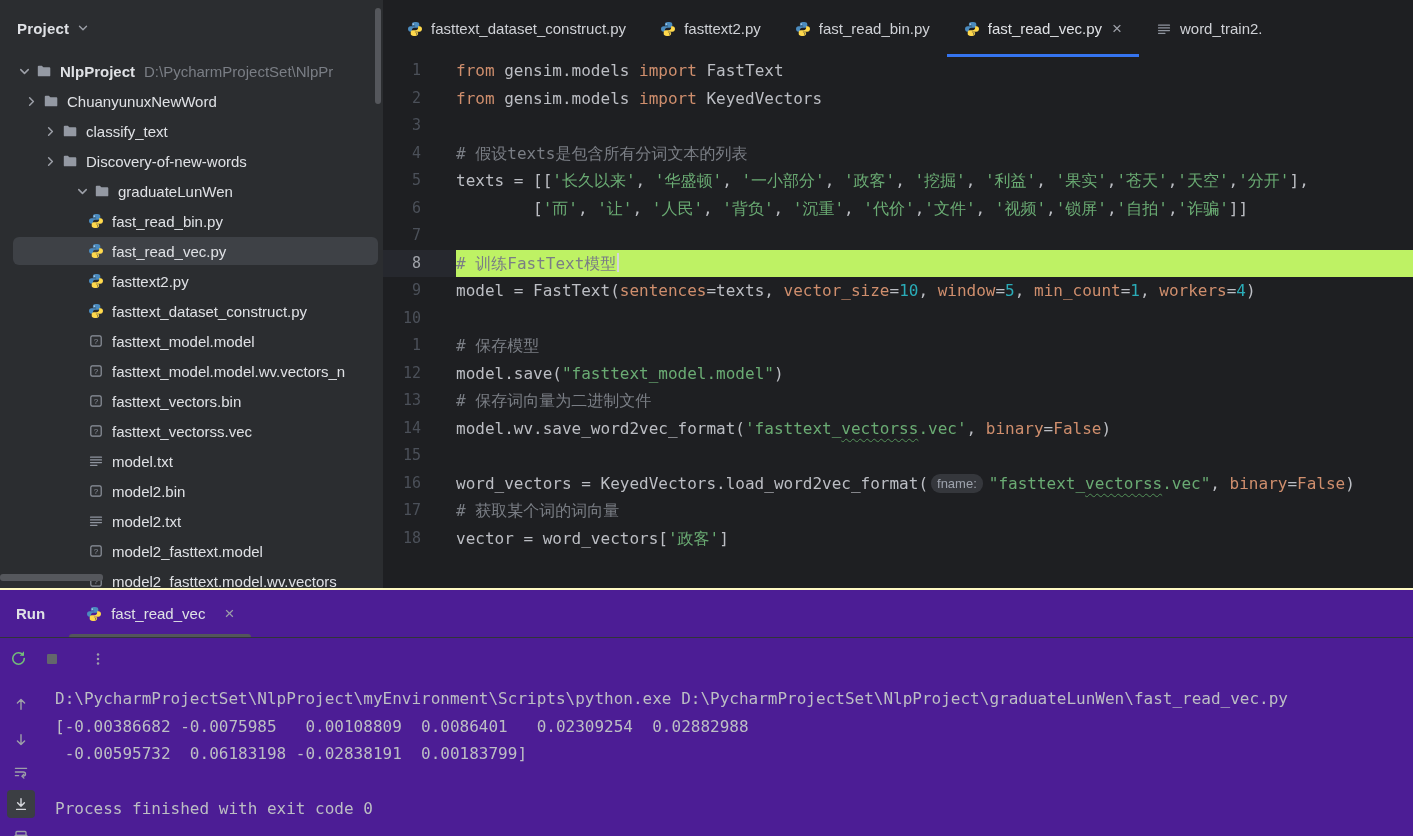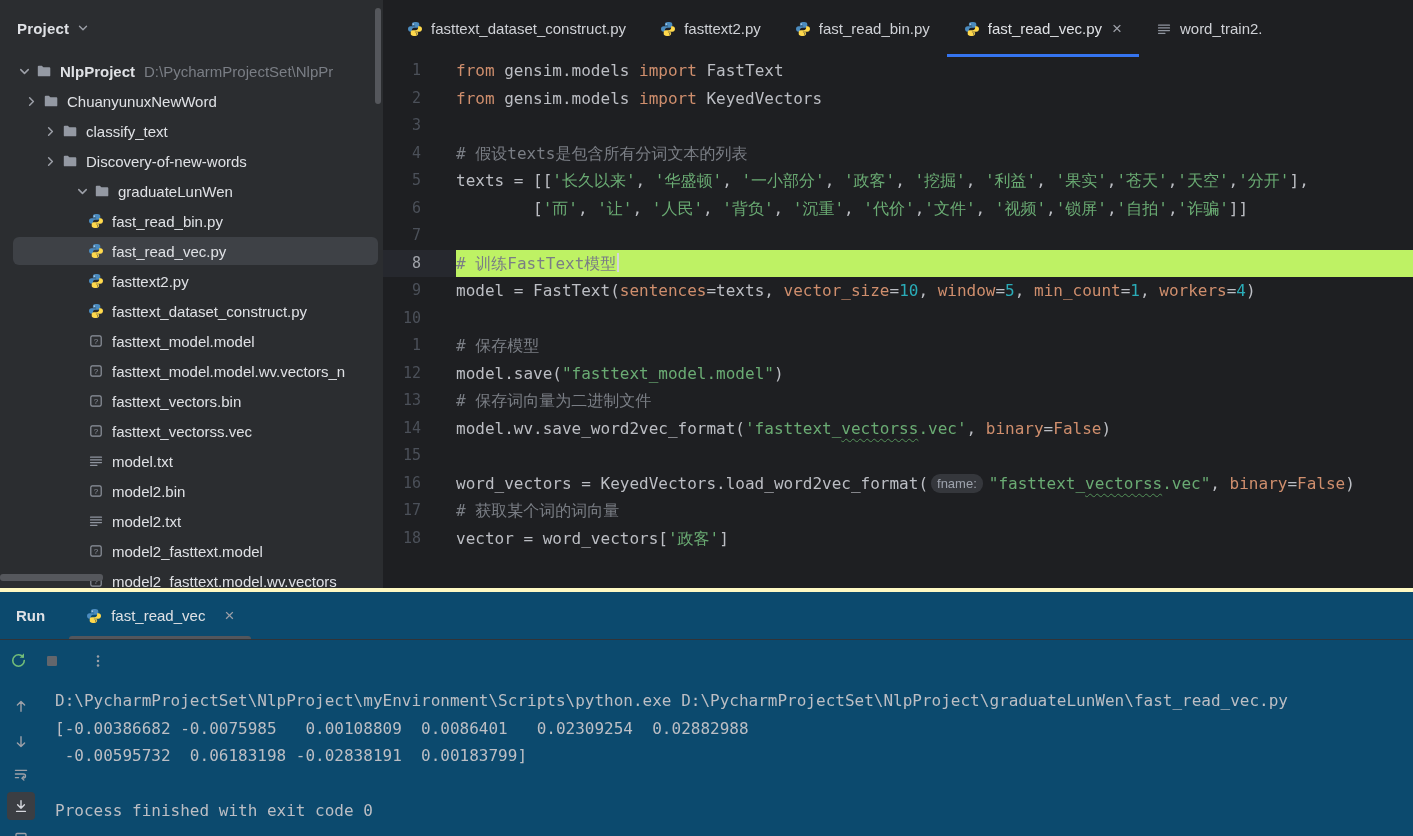--- a/index.html
+++ b/index.html
@@ -51,21 +51,21 @@
   .tk-n{color:#2aacb8}
   .tk-p{color:#cf8e6d}
   .tk-w{color:#6aab73;text-decoration:underline wavy #549159 1px;text-underline-offset:4px;
     text-decoration-skip-ink:none}
   .hint-chip{display:inline-block;background:#35373c;color:#9da2ac;font-size:13px;line-height:19px;
     border-radius:9px;padding:0 6px;margin:0 6px 0 3px;vertical-align:1px;
     font-family:"Liberation Sans",sans-serif}
   .caret{display:inline-block;width:2px;height:19px;background:#d4d6db;vertical-align:-3px;margin-left:1px}
 
   
-  .run-panel{height:248px;min-height:248px;border-top:4px solid #fef9c3;background:#0c4a6e;
+  .run-panel{height:248px;min-height:248px;border-top:2px solid #fef9c3;background:#4c1d95;
     display:flex;flex-direction:column}
   .run-header{height:48px;min-height:48px;display:flex;align-items:stretch;
     border-bottom:1px solid #313438;padding-left:16px}
   .run-title{display:flex;align-items:center;font-size:15px;font-weight:600;color:#dfe1e5;margin-right:24px}
   .run-tab{display:flex;align-items:center;padding:0 17px;position:relative;gap:9px}
   .run-tab::after{content:'';position:absolute;left:0;right:0;bottom:0;height:3px;background:#53565c;
     border-radius:3px 3px 0 0}
   .run-tab .ticon{display:inline-flex;width:16px;height:16px}
   .run-tab-label{font-size:15px;color:#dfe1e5}
   .run-toolbar{height:45px;min-height:45px;display:flex;align-items:center;padding-left:4px;gap:6px}

